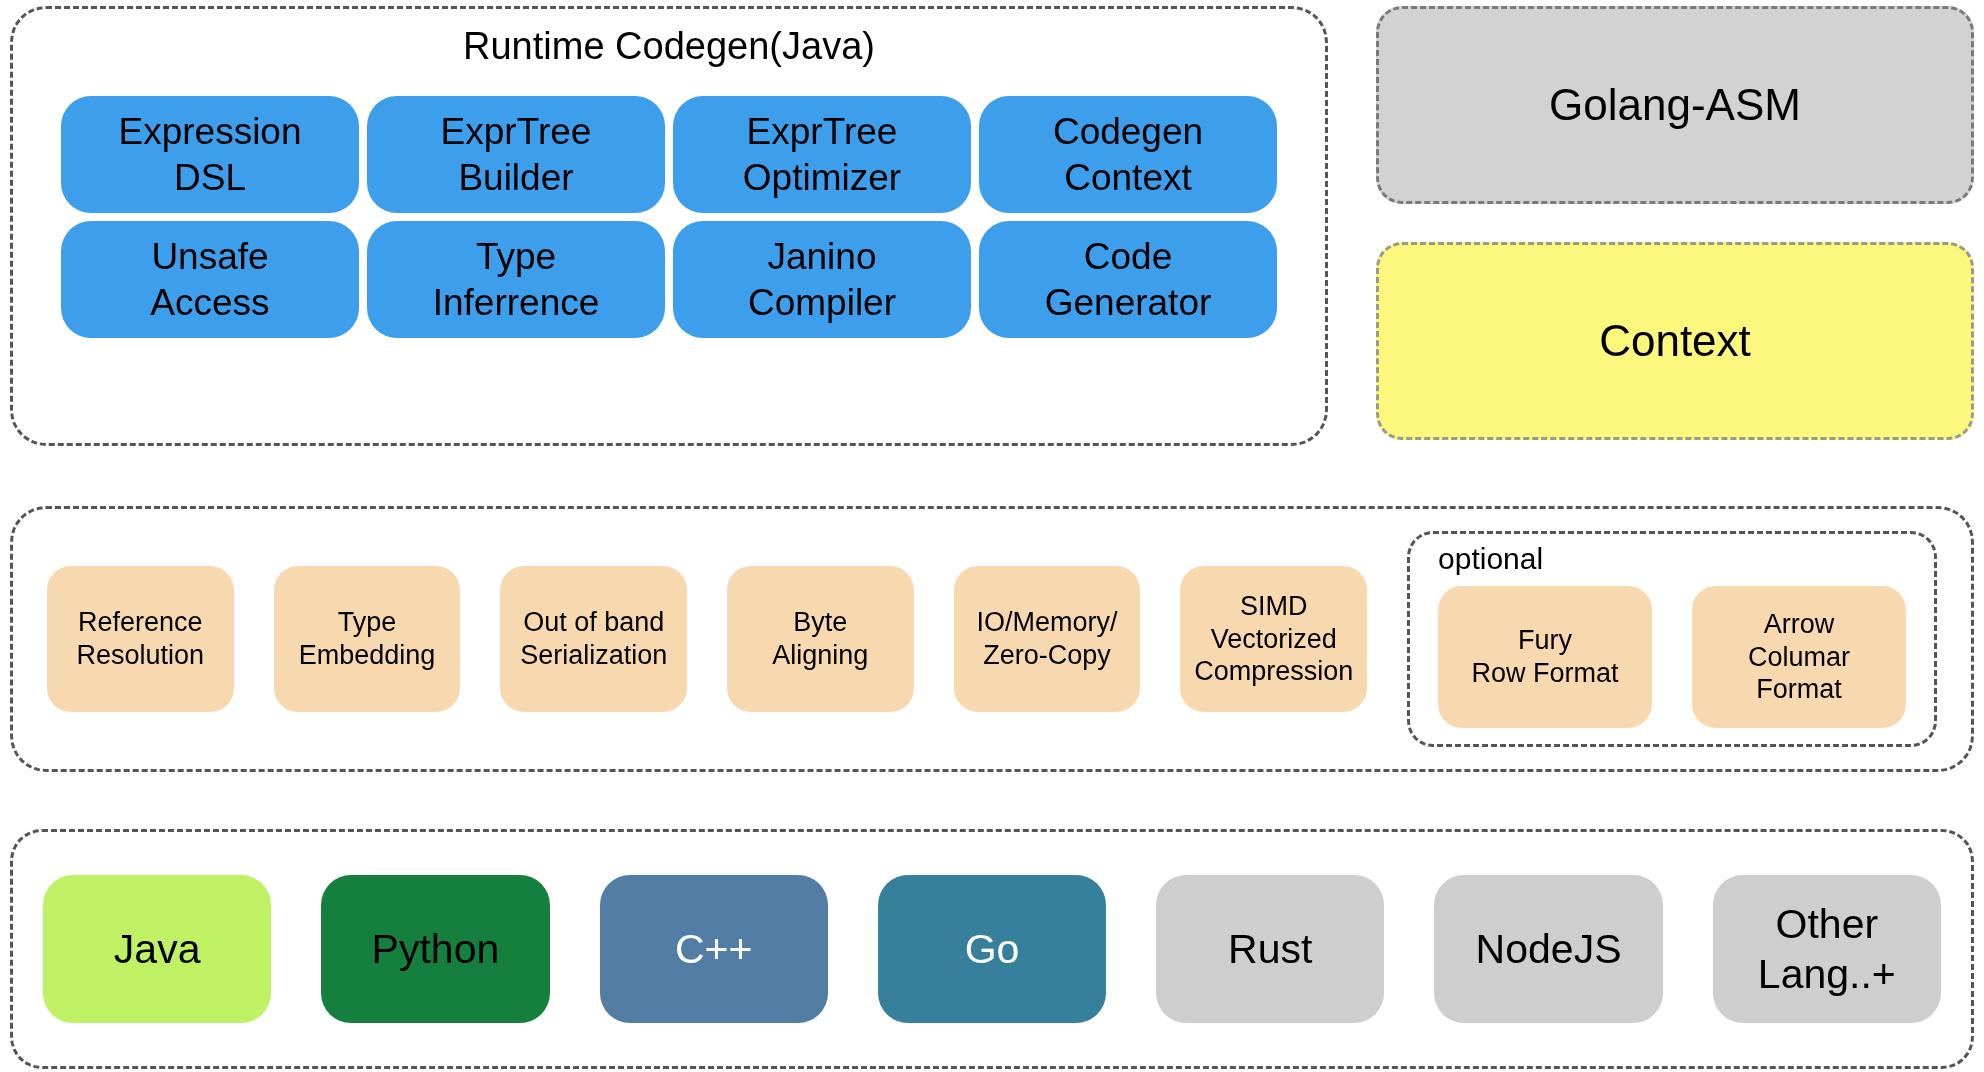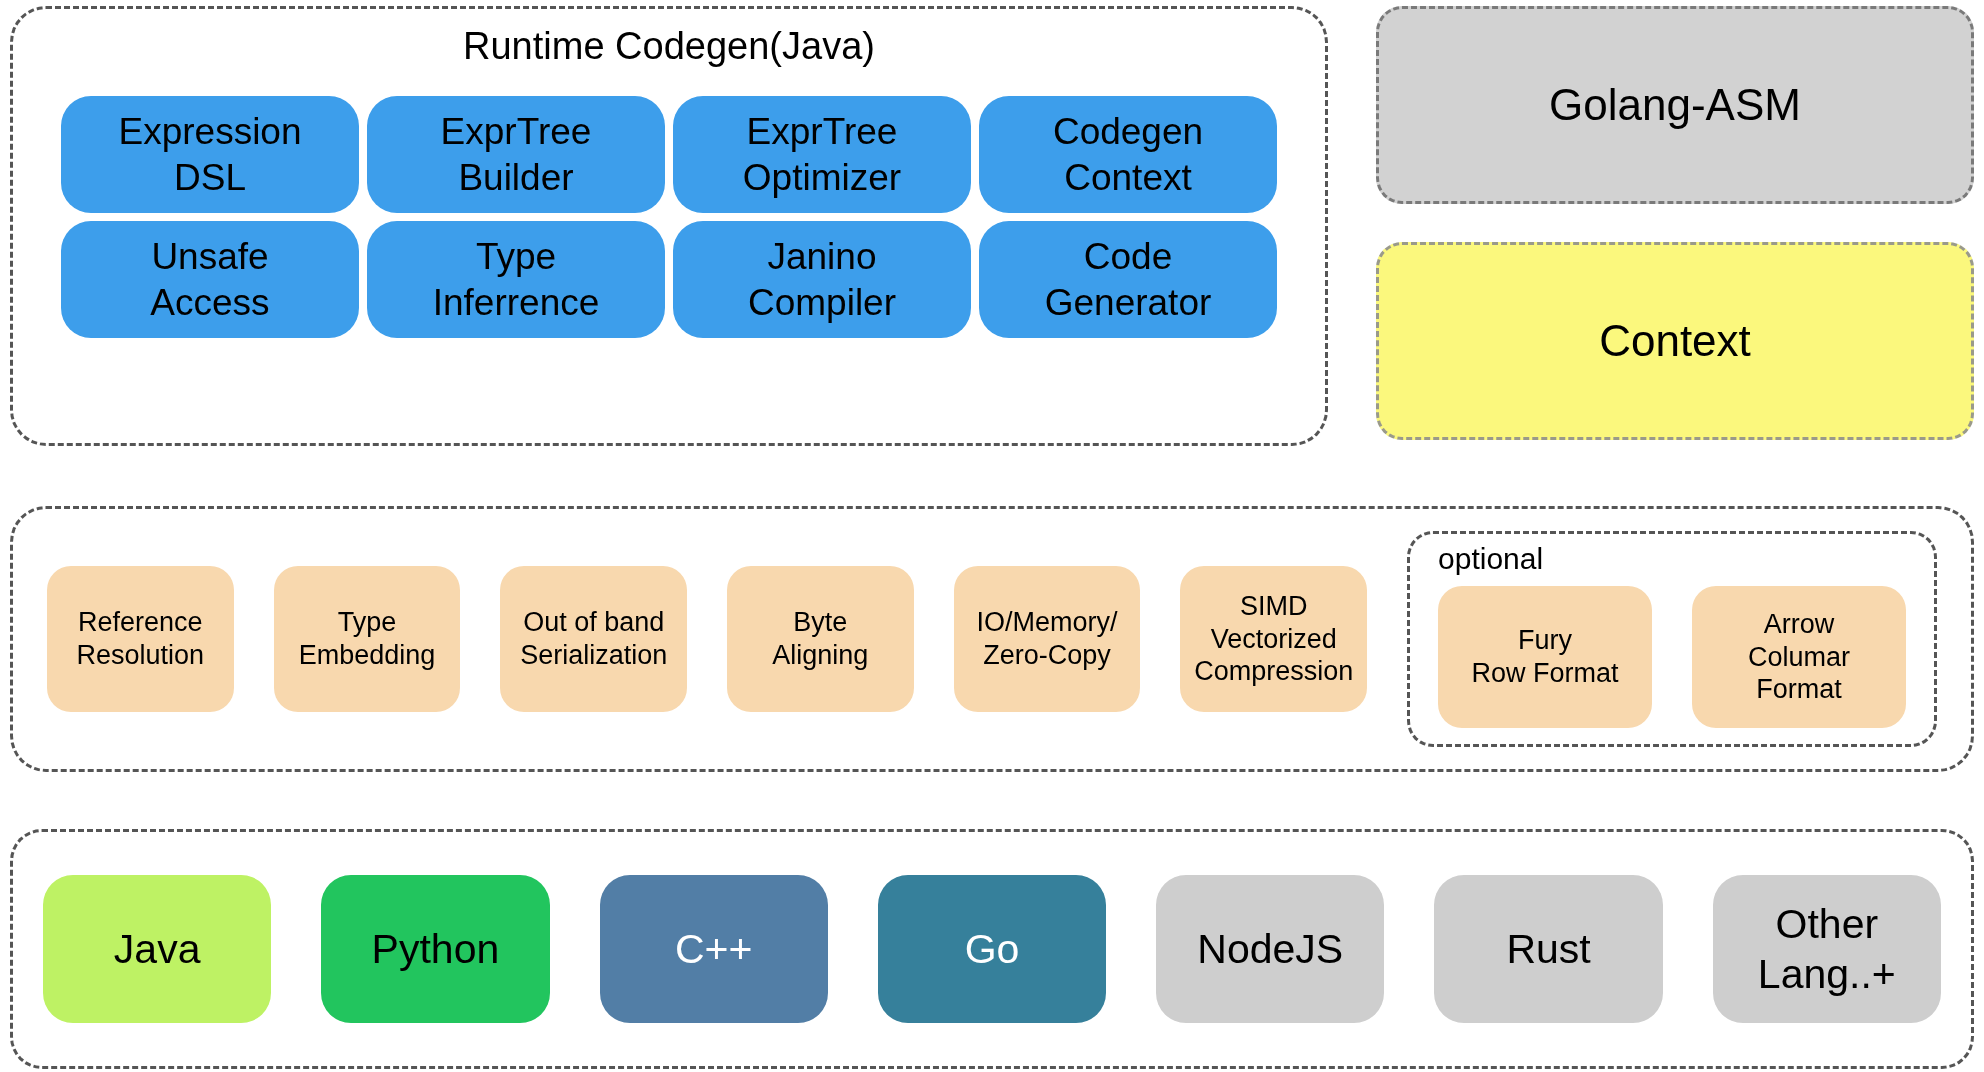--- a/index.html
+++ b/index.html
@@ -136,21 +136,21 @@
     flex: 0 0 auto;
   }
   .lang-box {
     height: 148px;
     border-radius: 30px;
     font-size: 41px;
     flex: 1;
     min-width: 0;
   }
   .lang-java   { background: #bef264; color: #000000; }
-  .lang-python { background: #22c55e; color: #000000; }
+  .lang-python { background: #15803d; color: #000000; }
   .lang-cpp    { background: #527ea6; color: #ffffff; }
   .lang-go     { background: #36809b; color: #ffffff; }
   .lang-gray   { background: #cecece; color: #000000; }
 </style>
 </head>
 <body>
 
 <div class="canvas">
 
   <div class="top-row">
@@ -209,19 +209,19 @@
 Format</div>
       </div>
     </div>
   </div>
 
   <div class="bottom-container">
     <div class="box lang-box lang-java">Java</div>
     <div class="box lang-box lang-python">Python</div>
     <div class="box lang-box lang-cpp">C++</div>
     <div class="box lang-box lang-go">Go</div>
+    <div class="box lang-box lang-gray">Rust</div>
     <div class="box lang-box lang-gray">NodeJS</div>
-    <div class="box lang-box lang-gray">Rust</div>
     <div class="box lang-box lang-gray">Other
 Lang..+</div>
   </div>
 
 </div>
 
 </body></html>

